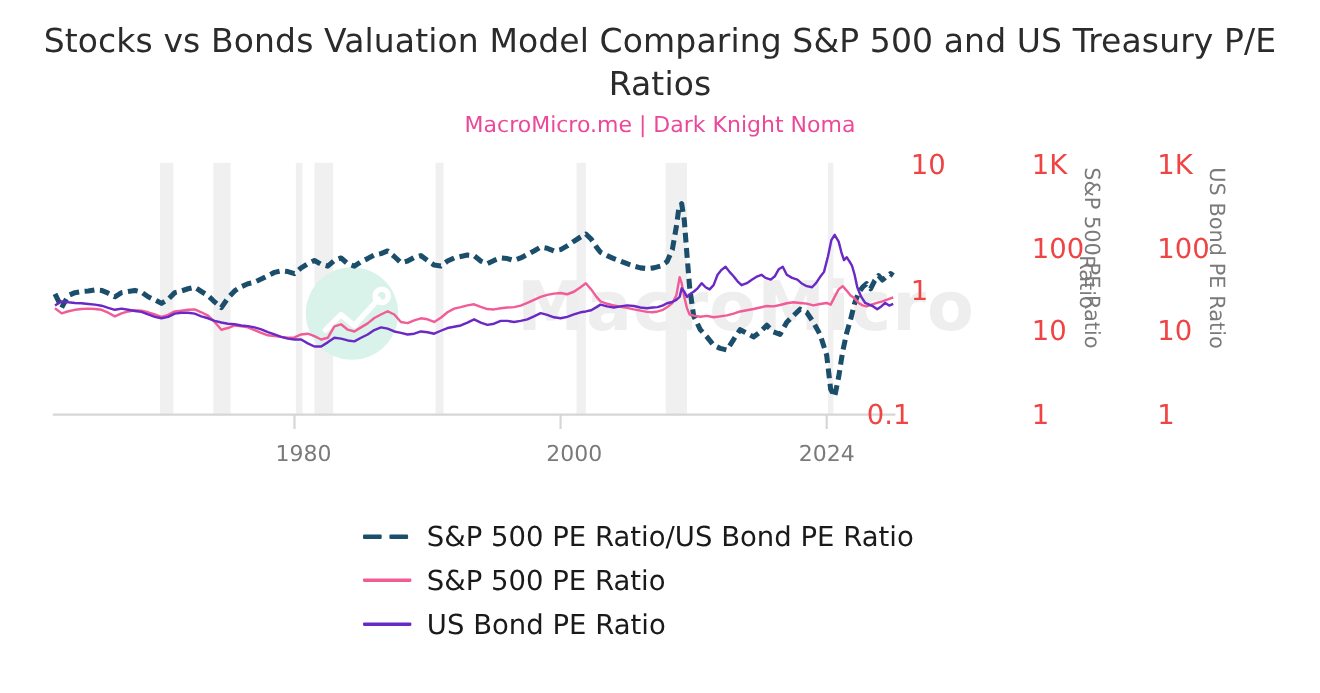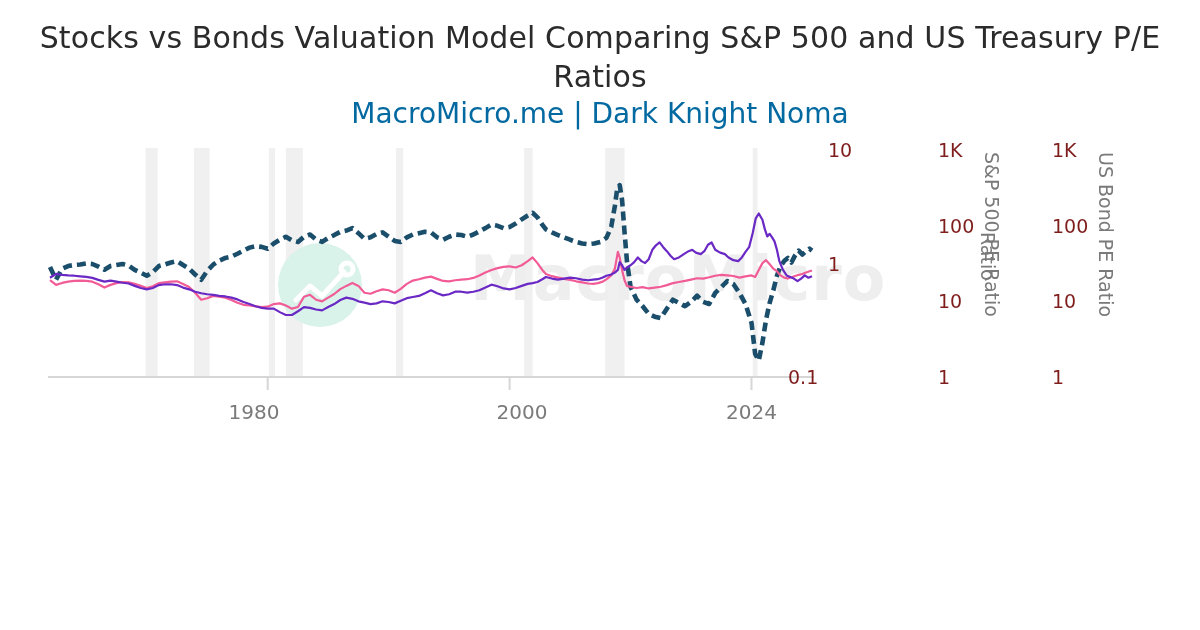--- a/index.html
+++ b/index.html
@@ -11,30 +11,30 @@
   #page{position:relative;width:1200px;height:630px;}
 
   
   .title{
     position:absolute;left:0;top:18px;width:1200px;
     text-align:center;font-size:30px;line-height:39px;
     color:#2b2b2b;font-weight:400;letter-spacing:.1px;
   }
   .subtitle{
     position:absolute;left:0;top:100px;width:1200px;
-    text-align:center;font-size:28px;line-height:27px;
-    color:#0369a1;font-weight:400;
+    text-align:center;font-size:20px;line-height:27px;
+    color:#ec4899;font-weight:400;
   }
 
   
   #plot{position:absolute;left:0;top:0;width:1200px;height:630px;}
 
   
   .tick{
-    position:absolute;color:#7f1d1d;font-size:19px;line-height:19px;
+    position:absolute;color:#ef4444;font-size:25px;line-height:19px;
     white-space:nowrap;
   }
   .tick.xt{transform:translateX(-50%);font-size:20px;color:#7a7a7a;}
   .tick.yt{transform:translateY(-50%);}
 
   
   .axtitle{
     position:absolute;color:#7a7a7a;font-size:19px;white-space:nowrap;
     transform-origin:0 0;transform:rotate(90deg);
   }
@@ -79,33 +79,54 @@
       <path d="M50.00 267.08 L56.05 279.69 L62.10 268.69 L68.14 266.03 L74.19 265.00 L80.24 264.50 L86.29 263.50 L92.33 264.00 L98.38 266.55 L104.43 269.80 L110.48 266.03 L116.52 265.00 L122.57 264.00 L128.62 265.51 L134.67 269.80 L140.71 272.68 L146.76 275.75 L152.81 272.09 L158.86 266.03 L164.90 264.50 L170.95 262.52 L177.00 261.10 L183.05 265.00 L189.10 268.69 L195.14 274.50 L201.19 279.69 L207.24 270.93 L213.29 264.50 L219.33 260.63 L225.38 257.91 L231.43 256.61 L237.48 253.70 L243.52 250.57 L249.57 247.62 L255.62 246.22 L261.67 246.91 L267.71 248.71 L273.76 243.51 L279.81 239.72 L285.86 236.77 L291.90 240.33 L297.95 241.90 L304.00 236.77 L310.05 234.53 L316.10 239.72 L322.14 241.90 L328.19 237.93 L334.24 235.08 L340.29 231.86 L346.33 230.58 L352.38 228.12 L358.43 233.18 L364.48 238.82 L370.52 237.34 L376.57 233.98 L382.62 232.38 L388.67 236.77 L394.71 240.95 L400.76 241.90 L406.81 237.34 L412.86 234.53 L418.90 233.18 L424.95 231.86 L431.00 232.38 L437.05 237.34 L443.10 239.72 L449.14 236.77 L455.19 234.53 L461.24 235.08 L467.29 236.77 L473.33 234.53 L479.38 231.35 L485.43 228.12 L491.48 224.64 L497.52 225.77 L503.57 228.12 L509.62 226.93 L515.67 223.53 L521.71 219.33 L527.76 215.46 L532.60 212.75 L537.44 217.36 L542.28 224.64 L545.90 229.33 L551.95 232.38 L558.00 235.08 L564.05 237.34 L570.10 239.72 L576.14 241.90 L582.19 243.51 L588.24 244.18 L594.29 243.51 L600.33 241.90 L606.38 237.93 L611.22 226.93 L614.85 206.17 L617.27 188.28 L619.69 185.16 L622.10 200.36 L624.52 231.86 L626.94 261.10 L630.57 287.06 L636.62 299.68 L642.67 306.26 L648.71 313.86 L654.76 316.68 L660.81 318.15 L666.86 308.67 L672.90 299.68 L678.95 302.86 L685.00 306.26 L691.05 301.78 L697.10 295.73 L703.14 301.78 L709.19 303.97 L715.24 292.97 L721.29 287.06 L727.33 281.08 L733.38 283.98 L739.43 292.97 L745.48 303.97 L751.52 322.85 L755.15 353.83 L758.78 360.41 L762.41 342.83 L766.04 319.67 L769.67 302.86 L773.30 290.35 L776.92 275.75 L780.55 266.03 L784.18 261.10 L787.81 257.91 L791.44 262.52 L795.07 255.34 L798.70 250.57 L802.32 254.51 L805.95 251.33 L809.58 248.71 L812.00 250.57" fill="none" stroke="#1b4e6b" stroke-width="4.6" stroke-linejoin="round" stroke-linecap="butt" stroke-dasharray="9 5"></path>
       <path d="M50.00 280.24 L56.05 284.88 L62.10 282.94 L68.14 281.65 L74.19 280.94 L80.24 280.59 L86.29 280.94 L92.33 281.65 L98.38 284.28 L104.43 287.57 L110.48 284.88 L116.52 283.13 L122.57 282.02 L128.62 282.38 L134.67 283.90 L140.71 285.89 L146.76 288.01 L152.81 286.30 L158.86 283.13 L164.90 282.38 L170.95 281.65 L177.00 281.30 L183.05 283.90 L189.10 286.93 L195.14 292.71 L201.19 299.73 L207.24 298.20 L213.29 295.89 L219.33 296.74 L225.38 297.61 L231.43 300.04 L237.48 302.67 L243.52 304.80 L249.57 305.53 L255.62 306.29 L261.67 307.06 L267.71 306.67 L273.76 304.07 L279.81 303.37 L285.86 305.53 L291.90 308.67 L297.95 307.06 L304.00 296.74 L310.05 294.80 L316.10 299.73 L322.14 301.33 L328.19 297.61 L334.24 294.00 L340.29 289.12 L346.33 285.89 L352.38 282.94 L358.43 285.89 L364.48 292.71 L370.52 293.74 L376.57 291.23 L382.62 289.35 L388.67 290.28 L394.71 292.71 L400.76 288.90 L406.81 283.90 L412.86 280.59 L418.90 279.22 L424.95 277.58 L431.00 276.64 L437.05 278.89 L443.10 280.94 L449.14 281.30 L455.19 280.24 L461.24 279.56 L467.29 279.22 L473.33 277.90 L479.38 275.42 L485.43 272.56 L491.48 269.93 L497.52 268.09 L503.57 266.92 L509.62 266.35 L515.67 267.50 L521.71 265.23 L527.76 261.12 L532.60 257.46 L537.44 263.11 L542.28 269.93 L545.90 273.96 L551.95 276.18 L558.00 277.58 L564.05 278.89 L570.10 279.90 L576.14 281.30 L582.19 282.38 L588.24 283.51 L593.08 283.90 L597.91 283.13 L602.75 281.65 L606.38 279.39 L611.22 275.42 L614.85 268.69 L617.87 251.91 L619.69 257.46 L622.10 269.93 L624.52 280.24 L626.94 285.89 L630.57 286.93 L636.62 288.01 L642.67 287.14 L648.71 288.45 L654.76 287.57 L660.81 286.72 L666.86 285.08 L672.90 283.13 L678.95 282.02 L685.00 280.94 L691.05 279.56 L697.10 278.23 L703.14 278.56 L709.19 277.27 L715.24 275.72 L721.29 274.83 L727.33 275.42 L733.38 276.03 L739.43 277.58 L745.48 276.33 L751.52 275.42 L755.15 276.95 L758.78 269.93 L762.41 263.11 L766.04 260.17 L769.67 264.15 L773.30 268.69 L776.92 271.22 L780.55 275.42 L784.18 277.58 L787.81 278.56 L791.44 277.27 L795.07 276.03 L798.70 274.83 L802.32 273.96 L805.95 272.56 L809.58 271.22 L812.00 270.44" fill="none" stroke="#f25c96" stroke-width="2.2" stroke-linejoin="round" stroke-linecap="butt"></path>
       <path d="M50.00 277.74 L56.05 273.96 L62.10 274.83 L68.14 275.42 L74.19 275.72 L80.24 276.33 L86.29 276.95 L92.33 277.90 L98.38 279.90 L104.43 281.65 L110.48 280.59 L116.52 281.65 L122.57 282.76 L128.62 283.51 L134.67 285.89 L140.71 288.01 L146.76 289.35 L152.81 288.01 L158.86 285.08 L164.90 284.28 L170.95 284.28 L177.00 285.08 L183.05 287.57 L189.10 289.35 L195.14 291.72 L201.19 293.22 L207.24 294.26 L213.29 294.80 L219.33 295.89 L225.38 296.46 L231.43 297.61 L237.48 299.42 L243.52 302.00 L249.57 304.07 L255.62 306.29 L261.67 307.85 L267.71 308.67 L273.76 308.67 L279.81 312.13 L285.86 314.99 L291.90 314.99 L297.95 311.23 L304.00 307.06 L310.05 307.85 L316.10 309.50 L322.14 310.35 L328.19 307.06 L334.24 304.07 L340.29 300.04 L346.33 297.61 L352.38 298.80 L358.43 301.33 L364.48 302.67 L370.52 304.07 L376.57 303.37 L382.62 301.33 L388.67 302.00 L394.71 303.37 L400.76 300.68 L406.81 298.20 L412.86 297.03 L418.90 295.89 L424.95 293.22 L431.00 290.28 L437.05 293.22 L443.10 295.34 L449.14 294.26 L455.19 291.72 L461.24 291.72 L467.29 292.71 L473.33 291.72 L479.38 290.28 L485.43 287.57 L491.48 284.68 L497.52 286.30 L503.57 288.45 L509.62 289.35 L515.67 288.01 L521.71 285.89 L527.76 283.90 L532.60 283.13 L537.44 282.02 L542.28 279.22 L545.90 276.95 L551.95 278.56 L558.00 279.56 L564.05 278.56 L570.10 277.58 L576.14 278.23 L582.19 279.56 L588.24 280.24 L593.08 279.56 L597.91 279.22 L602.75 277.58 L606.38 275.72 L611.22 274.54 L614.85 272.56 L617.87 269.93 L619.69 262.10 L622.10 265.23 L624.52 269.93 L626.94 267.50 L630.57 265.23 L634.20 262.10 L637.83 257.46 L641.46 261.12 L645.09 263.11 L648.71 259.24 L652.34 249.79 L655.97 245.31 L659.60 242.45 L663.23 247.16 L666.86 251.18 L670.49 255.78 L674.11 259.24 L678.95 257.46 L683.79 254.17 L688.63 251.18 L692.26 249.79 L695.89 252.65 L700.72 254.17 L704.35 251.18 L707.98 244.72 L711.61 242.45 L715.24 249.79 L720.08 252.65 L724.91 254.17 L728.54 257.46 L733.38 260.17 L738.22 261.12 L741.85 257.46 L745.48 251.91 L749.10 247.16 L752.73 233.00 L755.76 218.33 L758.78 213.46 L762.41 219.68 L764.83 229.13 L767.25 236.46 L769.67 233.83 L772.09 237.39 L774.50 241.38 L776.92 249.79 L779.34 261.12 L782.97 269.93 L786.60 275.42 L790.23 276.95 L793.86 278.56 L797.49 281.12 L801.11 278.56 L804.74 275.42 L808.37 277.74 L812.00 276.18" fill="none" stroke="#6a28c4" stroke-width="2.2" stroke-linejoin="round" stroke-linecap="butt"></path>
       <line x1="48" y1="377" x2="814" y2="377" stroke="#d6d6d6" stroke-width="2"></line>
       <line x1="267.71428571428567" y1="377" x2="267.71428571428567" y2="390" stroke="#d6d6d6" stroke-width="2"></line>
       <line x1="509.6190476190476" y1="377" x2="509.6190476190476" y2="390" stroke="#d6d6d6" stroke-width="2"></line>
       <line x1="751.5238095238095" y1="377" x2="751.5238095238095" y2="390" stroke="#d6d6d6" stroke-width="2"></line>
     </svg>
 
   <div id="axis-layer">
-      <div class="tick xt" style="left: 254px; top: 403px;">1980</div>
+      <div class="tick xt" style="left: 276px; top: 403px;">1980</div>
       <div class="tick xt" style="left: 522px; top: 403px;">2000</div>
       <div class="tick xt" style="left: 751.524px; top: 403px;">2024</div>
       <div class="tick yt" style="left: 828px; top: 150px;">10</div>
       <div class="tick yt" style="left: 828px; top: 263.5px;">1</div>
       <div class="tick yt" style="left: 788px; top: 377px;">0.1</div>
       <div class="axtitle" style="left: 999px; top: 232px;">Ratio</div>
       <div class="tick yt" style="left: 938px; top: 150px;">1K</div>
       <div class="tick yt" style="left: 938px; top: 225.667px;">100</div>
       <div class="tick yt" style="left: 938px; top: 301.333px;">10</div>
       <div class="tick yt" style="left: 938px; top: 377px;">1</div>
       <div class="axtitle" style="left: 1003px; top: 152px;">S&amp;P 500 PE Ratio</div>
       <div class="tick yt" style="left: 1052px; top: 150px;">1K</div>
       <div class="tick yt" style="left: 1052px; top: 225.667px;">100</div>
       <div class="tick yt" style="left: 1052px; top: 301.333px;">10</div>
       <div class="tick yt" style="left: 1052px; top: 377px;">1</div>
       <div class="axtitle" style="left: 1117px; top: 152px;">US Bond PE Ratio</div>
     </div>
 
+  <div id="legend">
+      <div class="lrow">
+        <span class="lkey dashed">
+          <i class="a" style="background: rgb(27, 78, 107);"></i>
+          <i class="b" style="background: rgb(27, 78, 107);"></i>
+        </span>
+        <span class="llabel">S&amp;P 500 PE Ratio/US Bond PE Ratio</span>
+      </div>
+      <div class="lrow">
+        <span class="lkey solid">
+          <i style="background: rgb(242, 92, 150); height: 3px;"></i>
+        </span>
+        <span class="llabel">S&amp;P 500 PE Ratio</span>
+      </div>
+      <div class="lrow">
+        <span class="lkey solid">
+          <i style="background: rgb(106, 40, 196); height: 3px;"></i>
+        </span>
+        <span class="llabel">US Bond PE Ratio</span>
+      </div>
+    </div>
 
 </div>
 
 </body></html>

